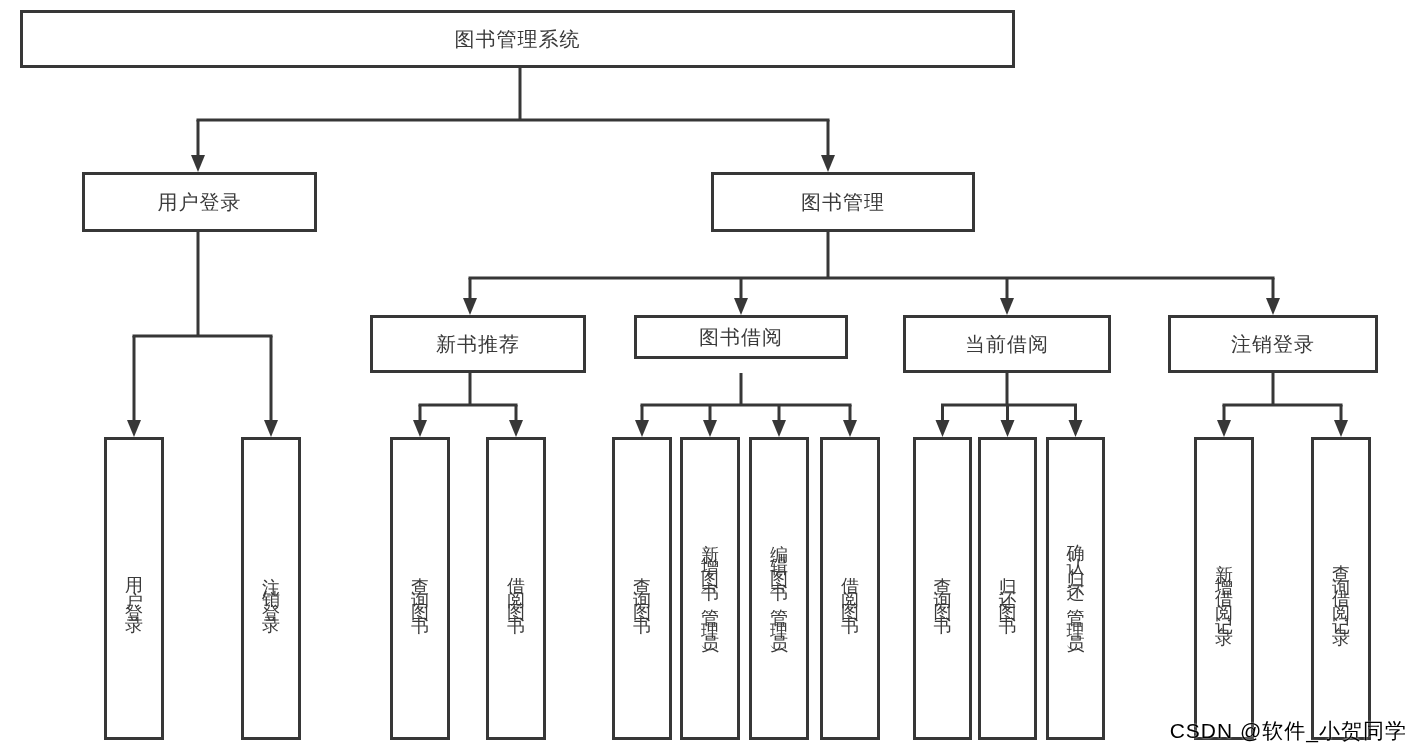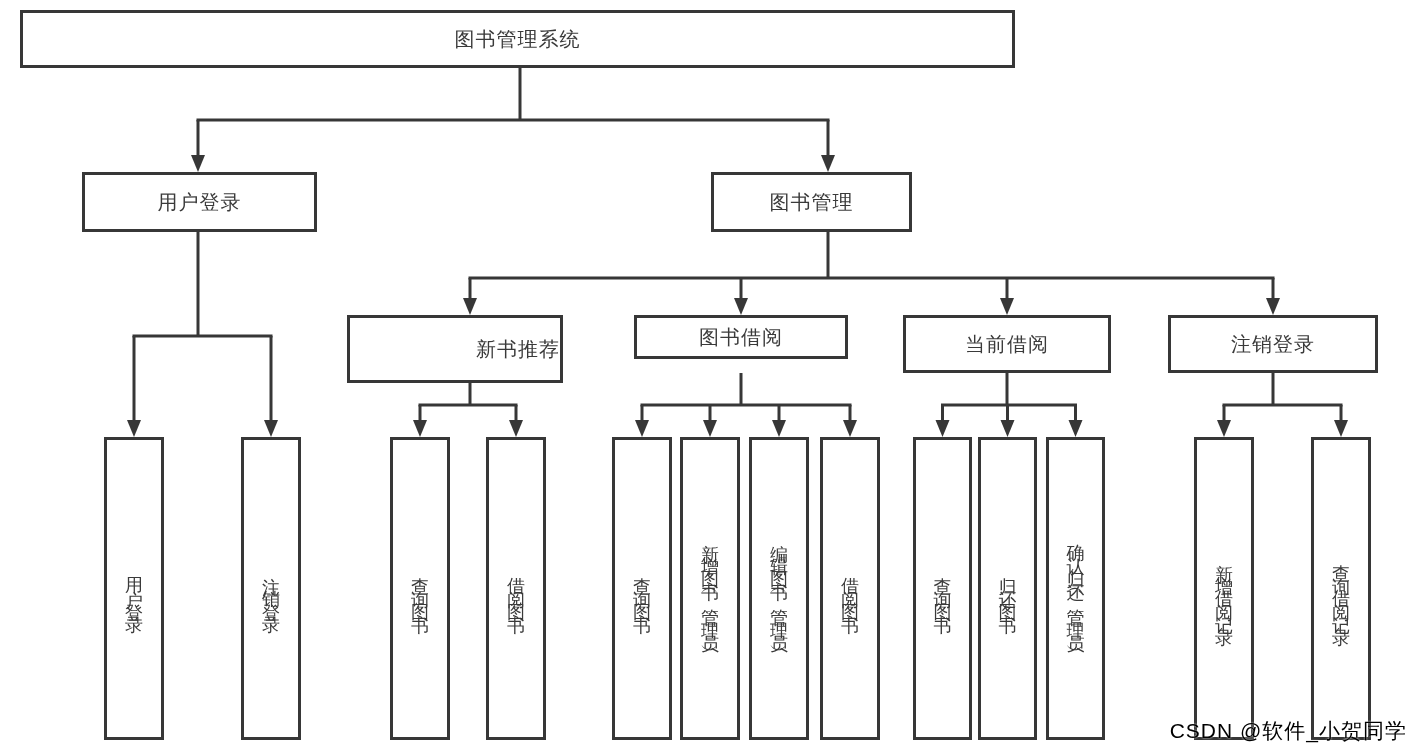--- a/index.html
+++ b/index.html
@@ -110,25 +110,25 @@
       <polygon points="1334,420 1348,420 1341,437" stroke="none"></polygon>
   </svg>
 
   <div class="node" style="left:20px;top:10px;width:995px;height:58px;">
     <span>图书管理系统</span>
   </div>
 
   <div class="node" style="left:82px;top:172px;width:235px;height:60px;">
     <span>用户登录</span>
   </div>
-  <div class="node" style="left:711px;top:172px;width:201px;height:60px;">
+  <div class="node" style="left:711px;top:172px;width:264px;height:60px;">
     <span>图书管理</span>
   </div>
 
-  <div class="node" style="left:347px;top:315px;width:216px;height:68px;justify-content:flex-end;">
+  <div class="node" style="left:370px;top:315px;width:216px;height:58px;">
     <span>新书推荐</span>
   </div>
   <div class="node" style="left:634px;top:315px;width:214px;height:44px;">
     <span>图书借阅</span>
   </div>
   <div class="node" style="left:903px;top:315px;width:208px;height:58px;justify-content:center;">
     <span>当前借阅</span>
   </div>
   <div class="node" style="left:1168px;top:315px;width:210px;height:58px;">
     <span>注销登录</span>

